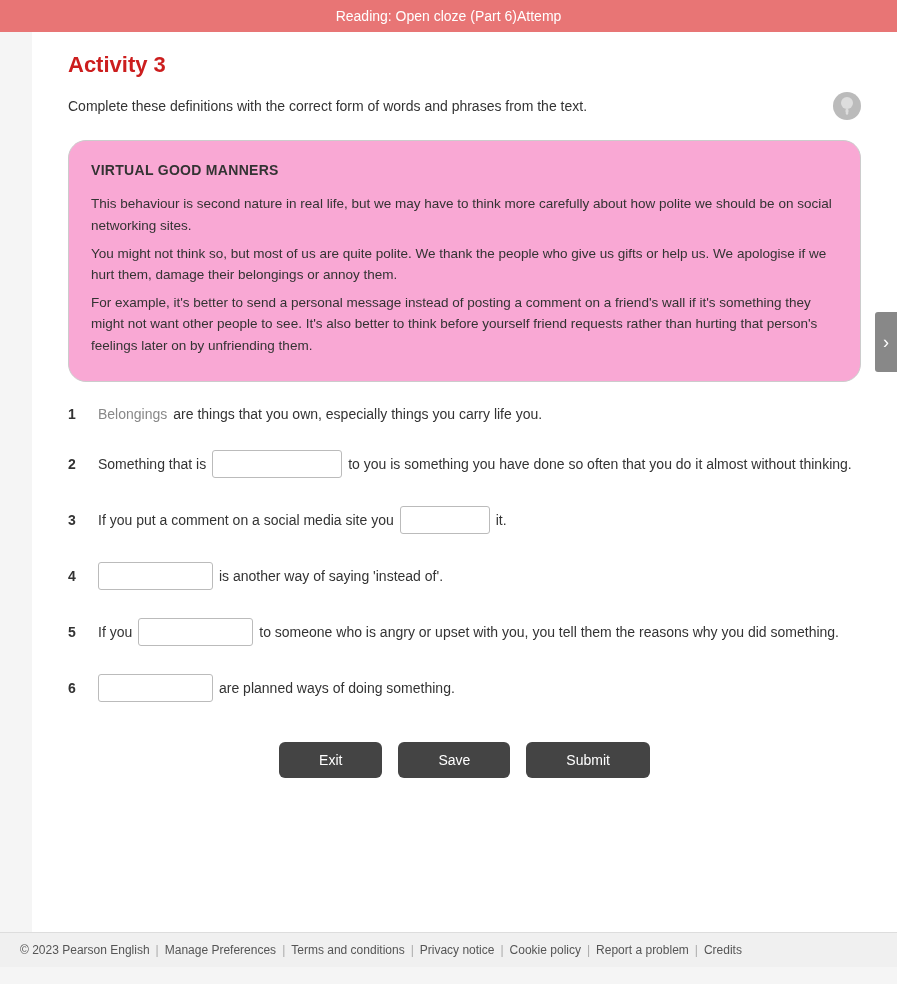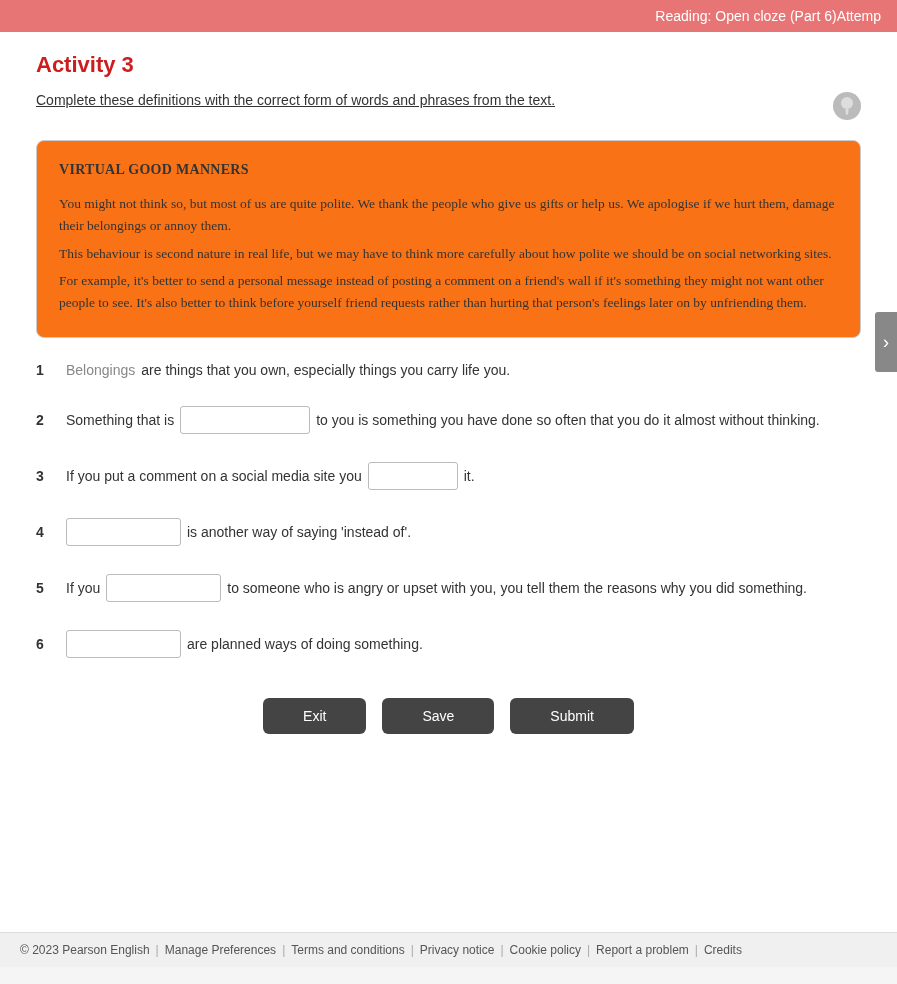--- a/index.html
+++ b/index.html
@@ -14,46 +14,46 @@
       position: relative;
     }
 
     
     .top-bar {
       background: #e87575;
       color: white;
       padding: 8px 16px;
       font-size: 14px;
       display: flex;
-      justify-content: flex-end;
+      justify-content: center;
       align-items: center;
       min-height: 32px;
     }
 
     
     .main-content {
       padding: 20px 36px;
       background: #fff;
       min-height: 900px;
       position: relative;
+      margin-left: 32px;
     }
 
     .activity-title {
       color: #cc1e1e;
       font-size: 22px;
       font-weight: bold;
       margin-bottom: 14px;
     }
 
     .instruction-row {
       display: flex;
-      align-items: flex-start;
+      align-items: center;
       justify-content: space-between;
       margin-bottom: 20px;
-      text-decoration: underline;
     }
 
     .instruction-text {
       font-size: 14px;
       color: #333;
       flex: 1;
     }
 
     .hint-icon {
       width: 28px;
@@ -66,28 +66,27 @@
       color: white;
       font-size: 16px;
       cursor: pointer;
       flex-shrink: 0;
       margin-left: 12px;
     }
 
     
     .passage-box {
       border: 1px solid #ccc;
-      border-radius: 8px;
+      border-radius: 18px;
       padding: 18px 22px;
       margin-bottom: 24px;
-      background: #f97316;
+      background: #f9a8d4;
       font-size: 13.5px;
       line-height: 1.6;
       color: #333;
-      font-family: Liberation Serif, serif;
     }
 
     .passage-title {
       font-weight: bold;
       font-size: 14px;
       margin-bottom: 12px;
       letter-spacing: 0.3px;
     }
 
     .passage-text p {
@@ -214,22 +213,22 @@
         <ellipse cx="8" cy="7" rx="6" ry="6" fill="#ddd"></ellipse>
         <rect x="6.5" y="13" width="3" height="4" rx="1" fill="#ddd"></rect>
         <circle cx="8" cy="17.5" r="1.2" fill="#ddd"></circle>
       </svg>
     </div>
   </div>
 
   <div class="passage-box">
     <div class="passage-title">VIRTUAL GOOD MANNERS</div>
     <div class="passage-text">
+      <p>This behaviour is second nature in real life, but we may have to think more carefully about how polite we should be on social networking sites.</p>
       <p>You might not think so, but most of us are quite polite. We thank the people who give us gifts or help us. We apologise if we hurt them, damage their belongings or annoy them.</p>
-      <p>This behaviour is second nature in real life, but we may have to think more carefully about how polite we should be on social networking sites.</p>
       <p>For example, it's better to send a personal message instead of posting a comment on a friend's wall if it's something they might not want other people to see. It's also better to think before yourself friend requests rather than hurting that person's feelings later on by unfriending them.</p>
     </div>
   </div>
 
   <div class="right-nav">›</div>
 
   <div class="questions-section">
 
     <div class="question-row">
       <span class="question-number">1</span>

